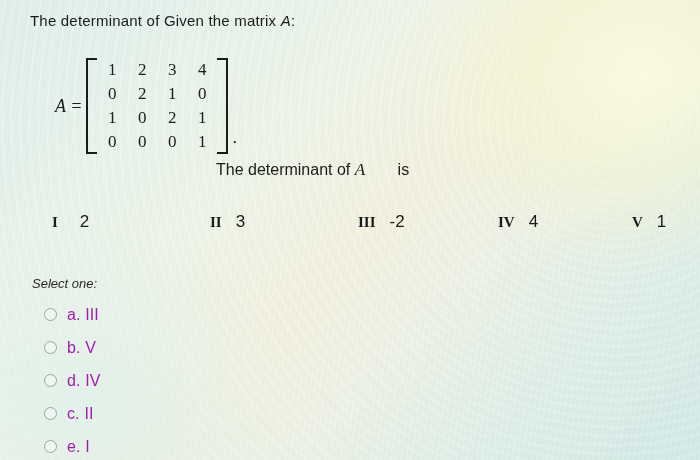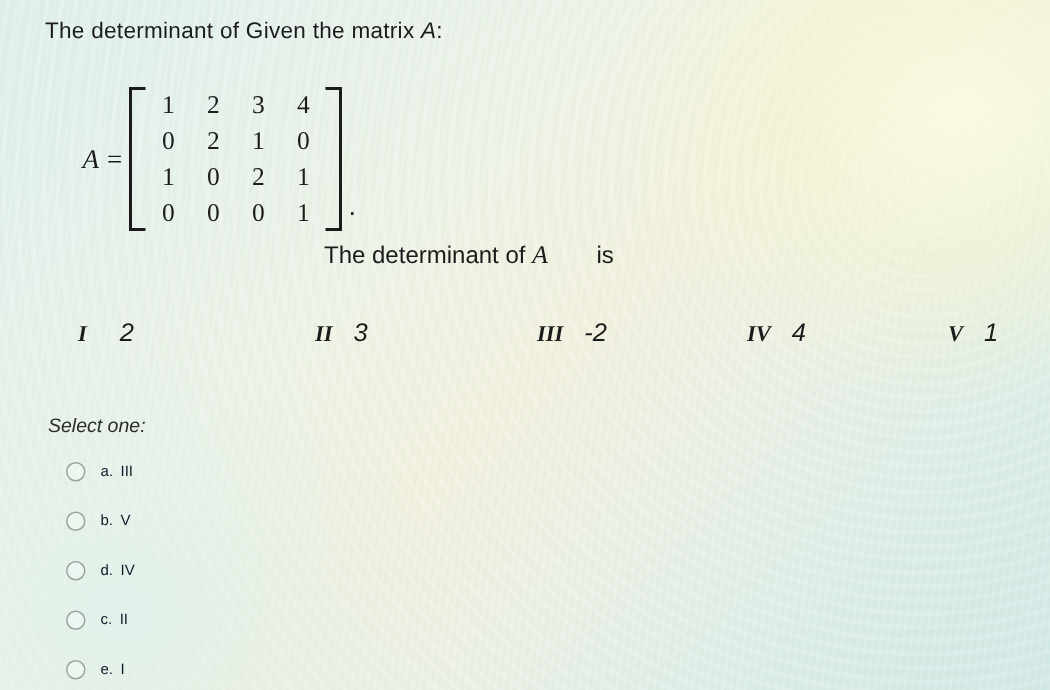--- a/index.html
+++ b/index.html
@@ -127,21 +127,20 @@
     position: absolute;
     left: 0;
     top: 212px;
     width: 700px;
     height: 34px;
   }
   .opt {
     position: absolute;
     font-size: 16px;
     white-space: nowrap;
-    font-style: italic;
   }
   .opt .roman {
     font-family: "Liberation Serif", serif;
     font-weight: 600;
     font-size: 15px;
   }
   .opt .val {
     margin-left: 22px;
     font-size: 17px;
   }
@@ -165,22 +164,22 @@
   }
   .answers {
     position: absolute;
     left: 44px;
     top: 298px;
   }
   .answer {
     display: flex;
     align-items: center;
     height: 33px;
-    font-size: 10px;
-    color: #0f172a;
+    font-size: 16px;
+    color: #a21caf;
   }
   .radio {
     width: 11px;
     height: 11px;
     border: 1px solid #9aa59f;
     border-radius: 50%;
     background: rgba(255,255,255,0.35);
     margin-right: 10px;
     flex: none;
   }

